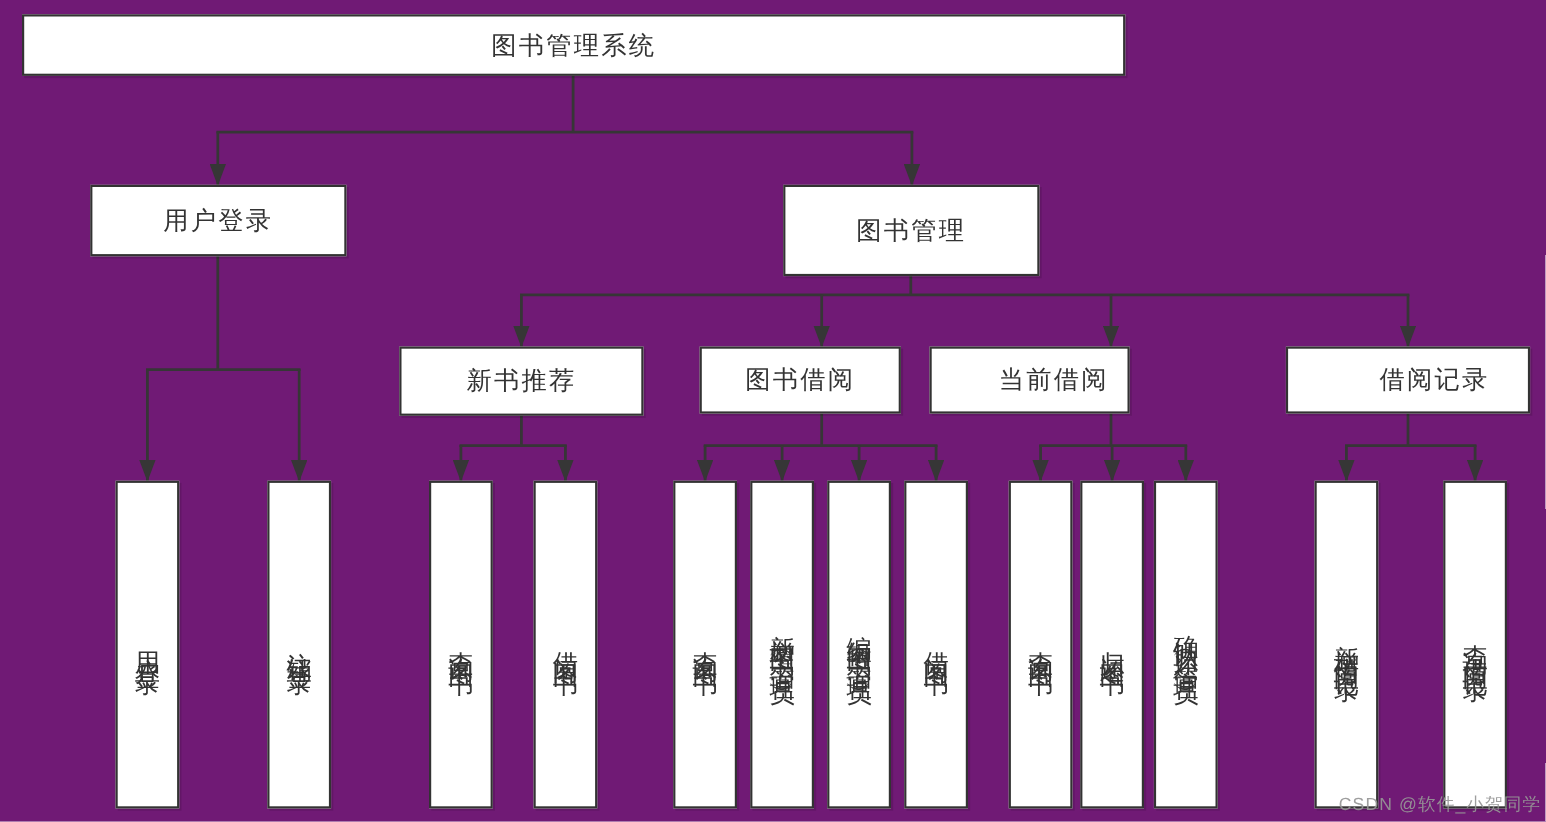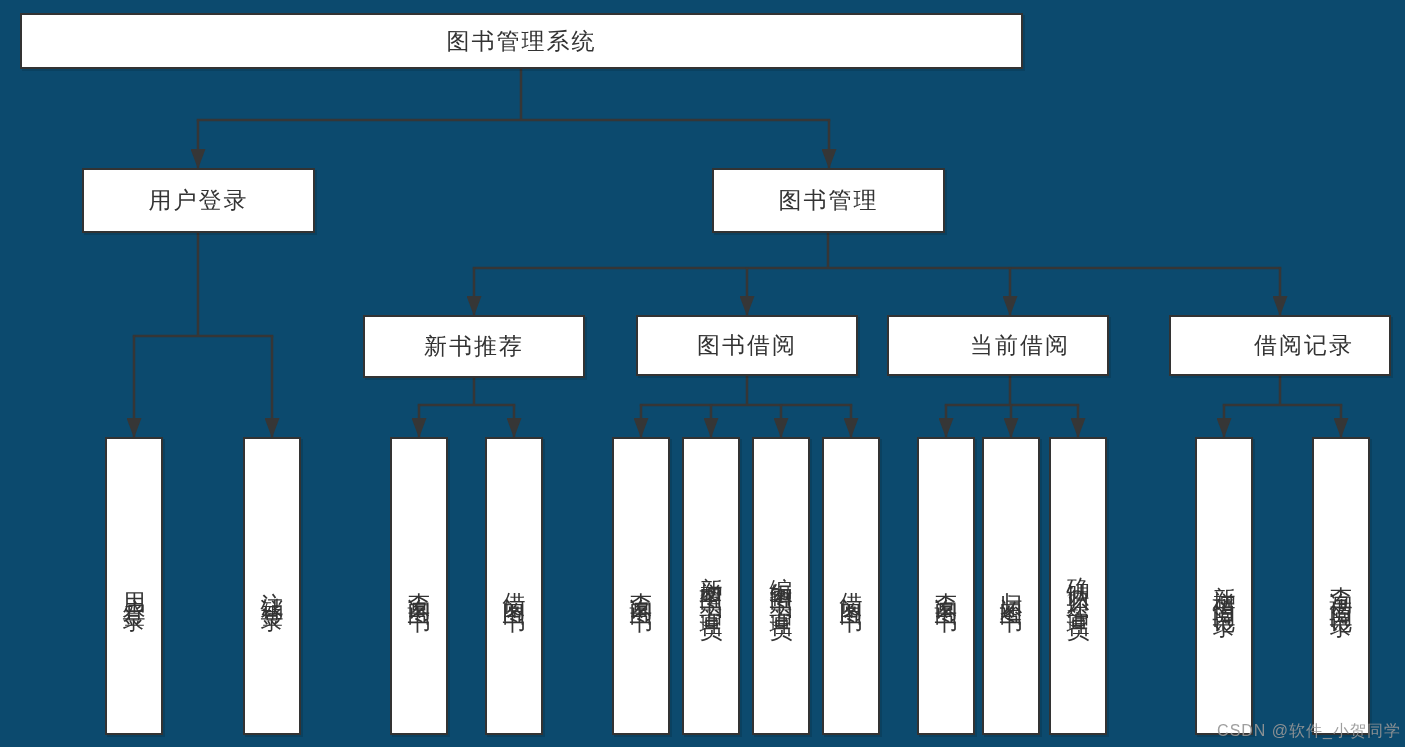--- a/index.html
+++ b/index.html
@@ -4,21 +4,21 @@
 <style>
   html, body {
     margin: 0;
     padding: 0;
     background: #ffffff;
   }
   .canvas {
     position: relative;
     width: 1405px;
     height: 747px;
-    background: #0c4a6e;
+    background: #701a75;
     font-family: "Liberation Sans", "DejaVu Sans", sans-serif;
     overflow: hidden;
     text-align: center;
   }
   .connector-layer {
     position: absolute;
     left: 0; top: 0;
     width: 1405px; height: 747px;
     z-index: 1;
   }
@@ -108,31 +108,31 @@
     </g>
   </svg>
 
   <div class="node" style="left:20px; top:13px; width:1003px; height:56px;">
     <span class="hlabel">图书管理系统</span>
   </div>
 
   <div class="node" style="left:82px; top:168px; width:233px; height:65px;">
     <span class="hlabel">用户登录</span>
   </div>
-  <div class="node" style="left:712px; top:168px; width:233px; height:65px;">
+  <div class="node" style="left:712px; top:168px; width:233px; height:83px;">
     <span class="hlabel">图书管理</span>
   </div>
 
   <div class="node" style="left:363px; top:315px; width:222px; height:63px;">
     <span class="hlabel">新书推荐</span>
   </div>
-  <div class="node" style="left:636px; top:315px; width:222px; height:61px;">
+  <div class="node" style="left:636px; top:315px; width:183px; height:61px;">
     <span class="hlabel">图书借阅</span>
   </div>
-  <div class="node" style="left:887px; top:315px; width:222px; height:61px;padding-left:44px;">
+  <div class="node" style="left:845px; top:315px; width:182px; height:61px;padding-left:44px;">
     <span class="hlabel">当前借阅</span>
   </div>
   <div class="node" style="left:1169px; top:315px; width:222px; height:61px;padding-left:48px;">
     <span class="hlabel">借阅记录</span>
   </div>
 
   <div class="node" style="left:105px; top:437px; width:58px; height:298px;">
     <span class="vlabel">用户登录</span>
   </div>
   <div class="node" style="left:243px; top:437px; width:58px; height:298px;">

